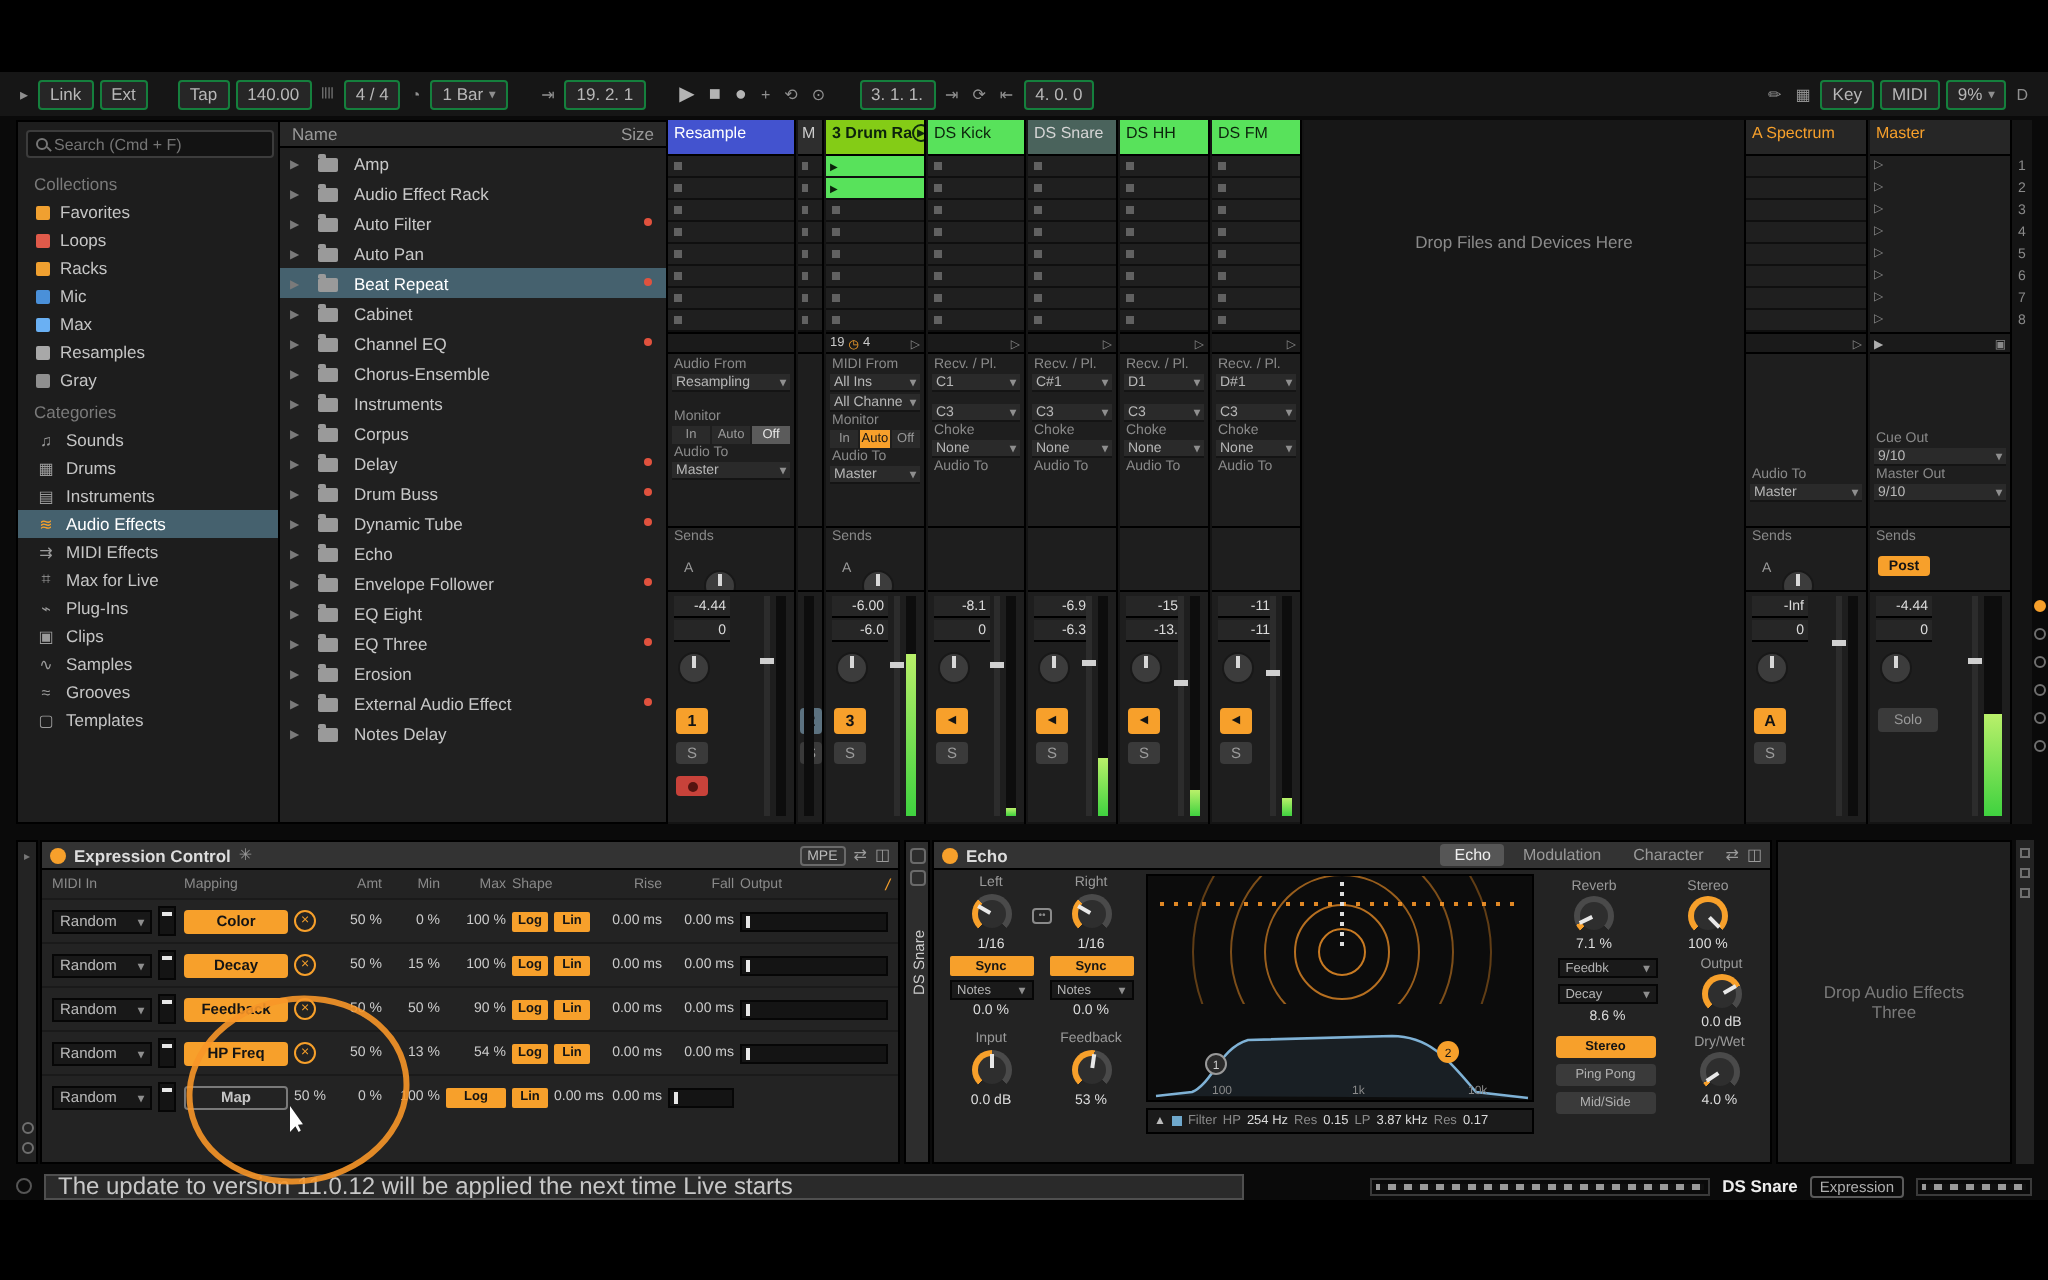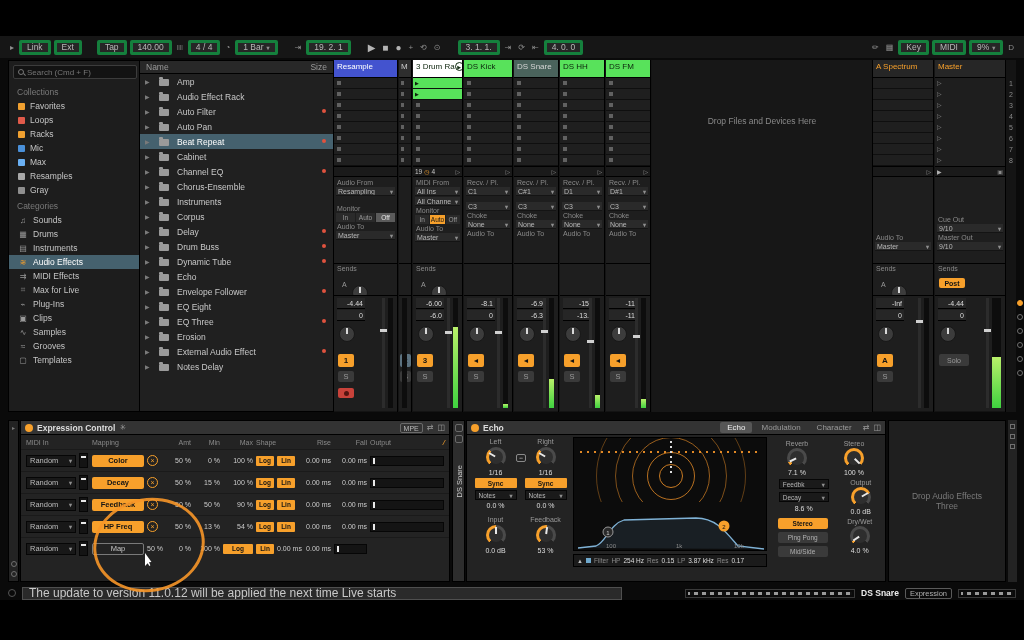--- a/index.html
+++ b/index.html
@@ -1,20 +1,20 @@
 <!DOCTYPE html>
 <html><head>
 <meta charset="utf-8">
 <style>
 *{margin:0;padding:0;box-sizing:border-box}
 html,body{width:1024px;height:640px;background:#000;font-family:"Liberation Sans",sans-serif;overflow:hidden;position:relative;color:#ccc}
 #appbg{position:absolute;left:0;top:36px;width:1024px;height:564px;background:#0a0a0a}
 
 #transport{position:absolute;left:0;top:36px;width:1024px;height:22px;background:#161616;display:flex;align-items:center;gap:3px;padding:0 8px;font-size:8.5px;color:#b8b8b8;z-index:2}
-.tbox{background:#262626;border:3px solid #15803d;border-radius:2px;padding:0 5px;height:15px;display:flex;align-items:center;gap:3px;white-space:nowrap}
+.tbox{background:#262626;border:1px solid #15803d;border-radius:2px;padding:0 5px;height:15px;display:flex;align-items:center;gap:3px;white-space:nowrap}
 .ticn{color:#8f8f8f;font-size:8px;padding:0 2px}
 .ticn.big{font-size:10px;color:#b4b4b4}
 .gap{width:9px}
 .dn{font-size:6px;color:#8f8f8f}
 
 #browser{position:absolute;left:8px;top:60px;width:326px;height:352px;background:#1d1d1d;border:1px solid #000;z-index:2}
 #search{position:absolute;left:4px;top:4px;width:124px;height:14px;background:#131313;border:1px solid #3c3c3c;border-radius:2px;display:flex;align-items:center;padding:0 4px;gap:3px}
 #search input{background:none;border:none;outline:none;color:#9a9a9a;font-size:8px;width:100%;font-family:inherit}
 .mag{width:6px;height:6px;border:1px solid #777;border-radius:50%;position:relative;flex:none}
 .mag::after{content:"";position:absolute;width:3px;height:1px;background:#777;transform:rotate(45deg);right:-3px;bottom:-1px}
@@ -93,21 +93,21 @@
 .tab.on{background:#565656;color:#eee}
 #expr{left:20px;width:430px}
 #xhead,.xrow{display:grid;grid-template-columns:50px 10px 52px 13px 28px 26px 30px 18px 18px 33px 33px 1fr;gap:3px;align-items:center;padding:0 5px}
 #xhead{height:14px;font-size:7px;color:#8a8a8a;position:relative}
 .xrow{height:22px;border-top:1px solid #1a1a1a}
 .srcbox{background:#181818;border:1px solid #060606;height:12px;font-size:7.5px;color:#bbb;display:flex;align-items:center;justify-content:space-between;padding:0 3px}
 .srcbox i{font-style:normal}
 .mslider{width:9px;height:15px;background:#141414;border:1px solid #060606;position:relative}
 .mslider::after{content:"";position:absolute;left:1px;right:1px;top:2px;height:2px;background:#e8e8e8}
 .mapbtn{background:#f7a02b;color:#141414;font-size:7.5px;font-weight:bold;height:12px;display:flex;align-items:center;justify-content:center;border-radius:2px;white-space:nowrap;overflow:hidden}
-.mapbtn.un{background:transparent;border:1px solid #7a7a7a;color:#c5c5c5;font-weight:normal}
+.mapbtn.un{background:transparent;border:1px solid #7a7a7a;color:#c5c5c5;font-weight:bold}
 .xcirc{display:none;width:11px;height:11px;border:1px solid #f7a02b;border-radius:50%;color:#f7a02b;font-size:7px;align-items:center;justify-content:center}
 .xcirc.show{display:flex}
 .val{font-size:7px;color:#ccc;text-align:right;white-space:nowrap}
 .lbtn{background:#f7a02b;color:#141414;font-size:6.5px;height:10px;display:flex;align-items:center;justify-content:center;border-radius:1px;font-weight:bold}
 .obar{height:10px;background:#141414;border:1px solid #060606;position:relative}
 .obar::after{content:"";position:absolute;left:2px;top:1px;bottom:1px;width:2px;background:#e8e8e8}
 .oslash{position:absolute;right:4px;top:3px;color:#f7a02b;font-size:8px}
 #chain{position:absolute;left:452px;top:420px;width:13px;height:162px;background:#2d2d2d;border:1px solid #000;z-index:2}
 .vtxt{writing-mode:vertical-rl;transform:rotate(180deg);font-size:7.5px;color:#ccc;position:absolute;left:2px;top:44px;white-space:nowrap}
 .chic{position:absolute;left:2px;width:8px;height:8px;border:1px solid #6a6a6a;border-radius:2px}
@@ -452,21 +452,21 @@
     <div class="tio"></div>
     <div class="tsend"></div>
     <div class="tmix">
       <div class="act off" style="left:1px;width:11px">2</div>
       <div class="sol" style="left:1px;width:11px">S</div>
       <div class="mtr" style="right:4px"></div>
     </div>
   </div>
 
   <div class="trk" style="left:79px;width:50px">
-    <div class="thead" style="background: #ffffff; color: rgb(12, 35, 12);">
+    <div class="thead" style="background: #84cc16; color: rgb(12, 35, 12); font-weight: bold;">
         <span>3 Drum Ra</span>
         <i class="gcirc">▶</i>
       </div>
     <div class="tgrid">
       <div class="clip" style="background: rgb(88, 226, 91);">
           <span class="cply">▶</span>
         </div>
       <div class="clip" style="background: rgb(88, 226, 91);">
           <span class="cply">▶</span>
         </div>

